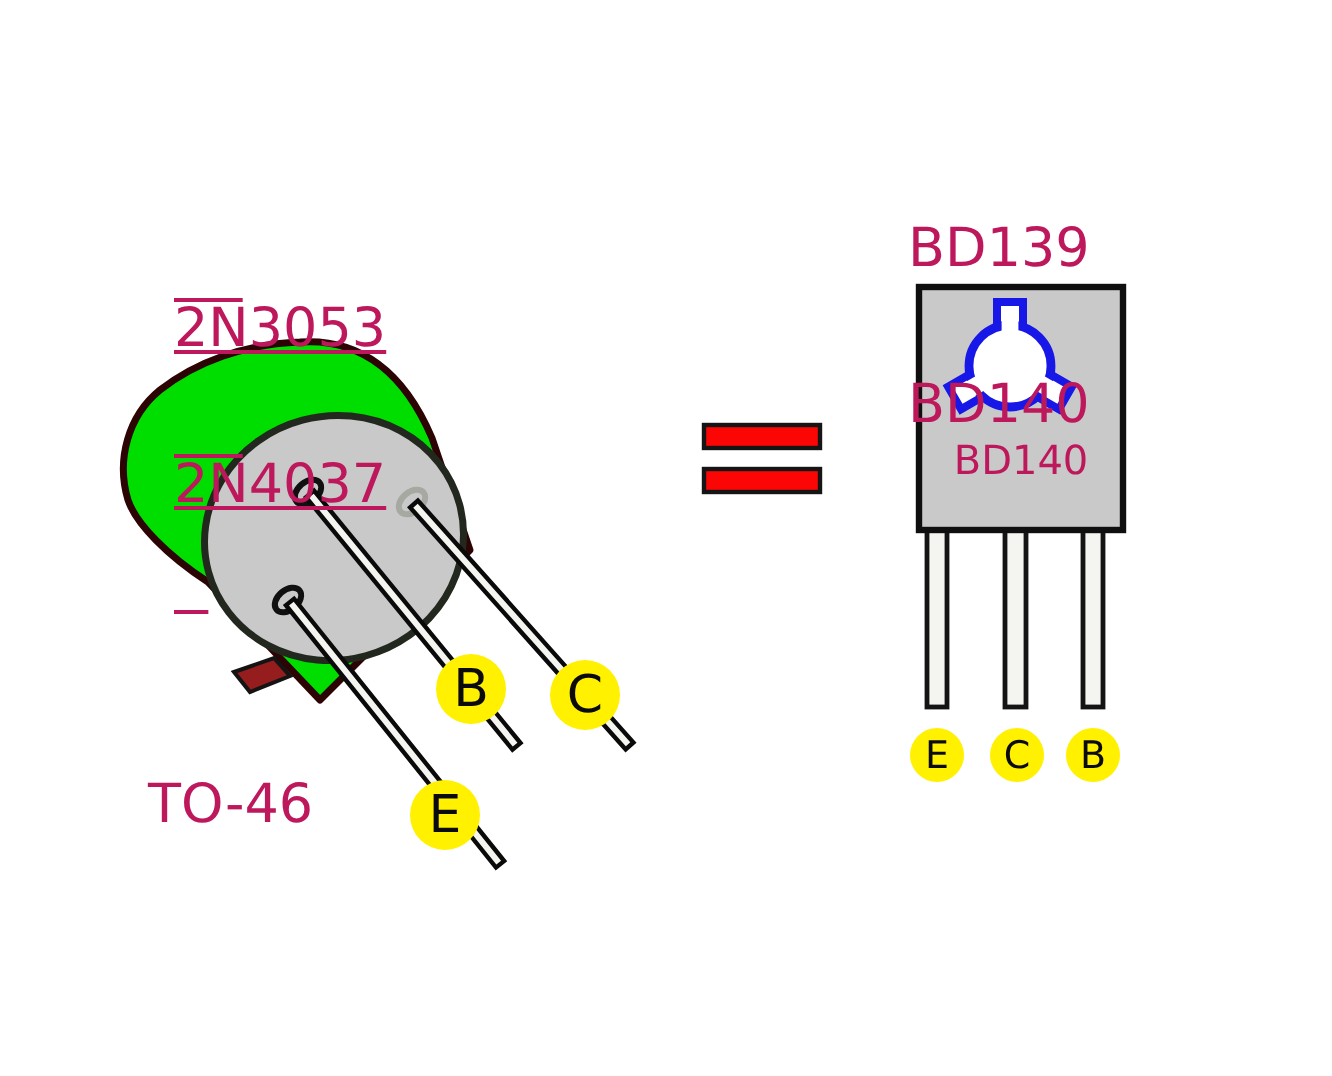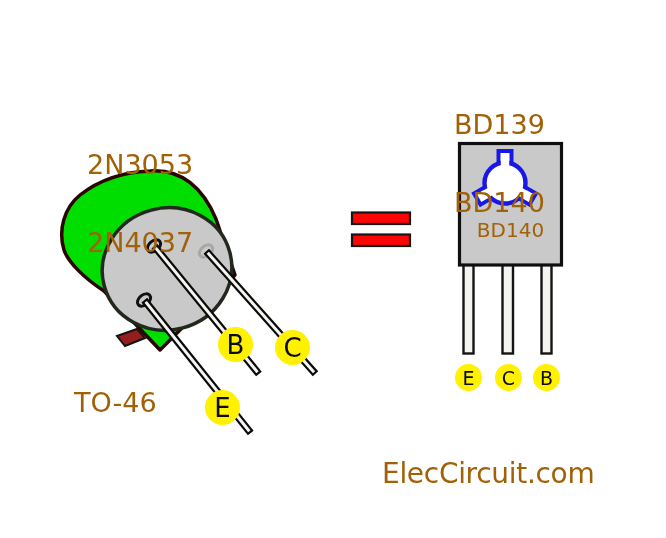--- a/index.html
+++ b/index.html
@@ -5,22 +5,22 @@
   html,body{margin:0;padding:0;background:#ffffff;}
   .canvas{
     position:relative;
     width:666px;height:538px;
     background:#ffffff;
     font-family:"DejaVu Sans", sans-serif;
     overflow:hidden;
     color:#000;
   }
   .canvas svg{position:absolute;left:0;top:0;}
-  .lbl{position:absolute;white-space:pre;color:#a16207;}
-  .title-left{left:87px;top:100px;font-size:27px;line-height:26px;}
+  .lbl{position:absolute;white-space:pre;color:#be185d;}
+  .title-left{left:87px;top:100px;font-size:27px;line-height:26px;text-decoration:underline;}
   .title-right{left:454px;top:60px;font-size:27px;line-height:26px;}
   .pkg-name{left:74px;top:389px;font-size:27px;line-height:28px;}
   .body-marking{left:460px;top:218px;width:101px;text-align:center;font-size:20px;}
   .watermark{left:382px;top:458px;font-size:28px;line-height:32px;letter-spacing:-0.3px;}
   .badge{
     position:absolute;border-radius:50%;
     background:#FFF100;
     display:flex;align-items:center;justify-content:center;
     color:#0b0b0b;
   }
@@ -108,15 +108,14 @@
   <div class="badge sm" style="left:455px;top:364px;">
     <span>E</span>
   </div>
   <div class="badge sm" style="left:495px;top:364px;">
     <span>C</span>
   </div>
   <div class="badge sm" style="left:533px;top:364px;">
     <span>B</span>
   </div>
 
-  <div class="lbl watermark">ElecCircuit.com</div>
 
 </div>
 
 </body></html>

